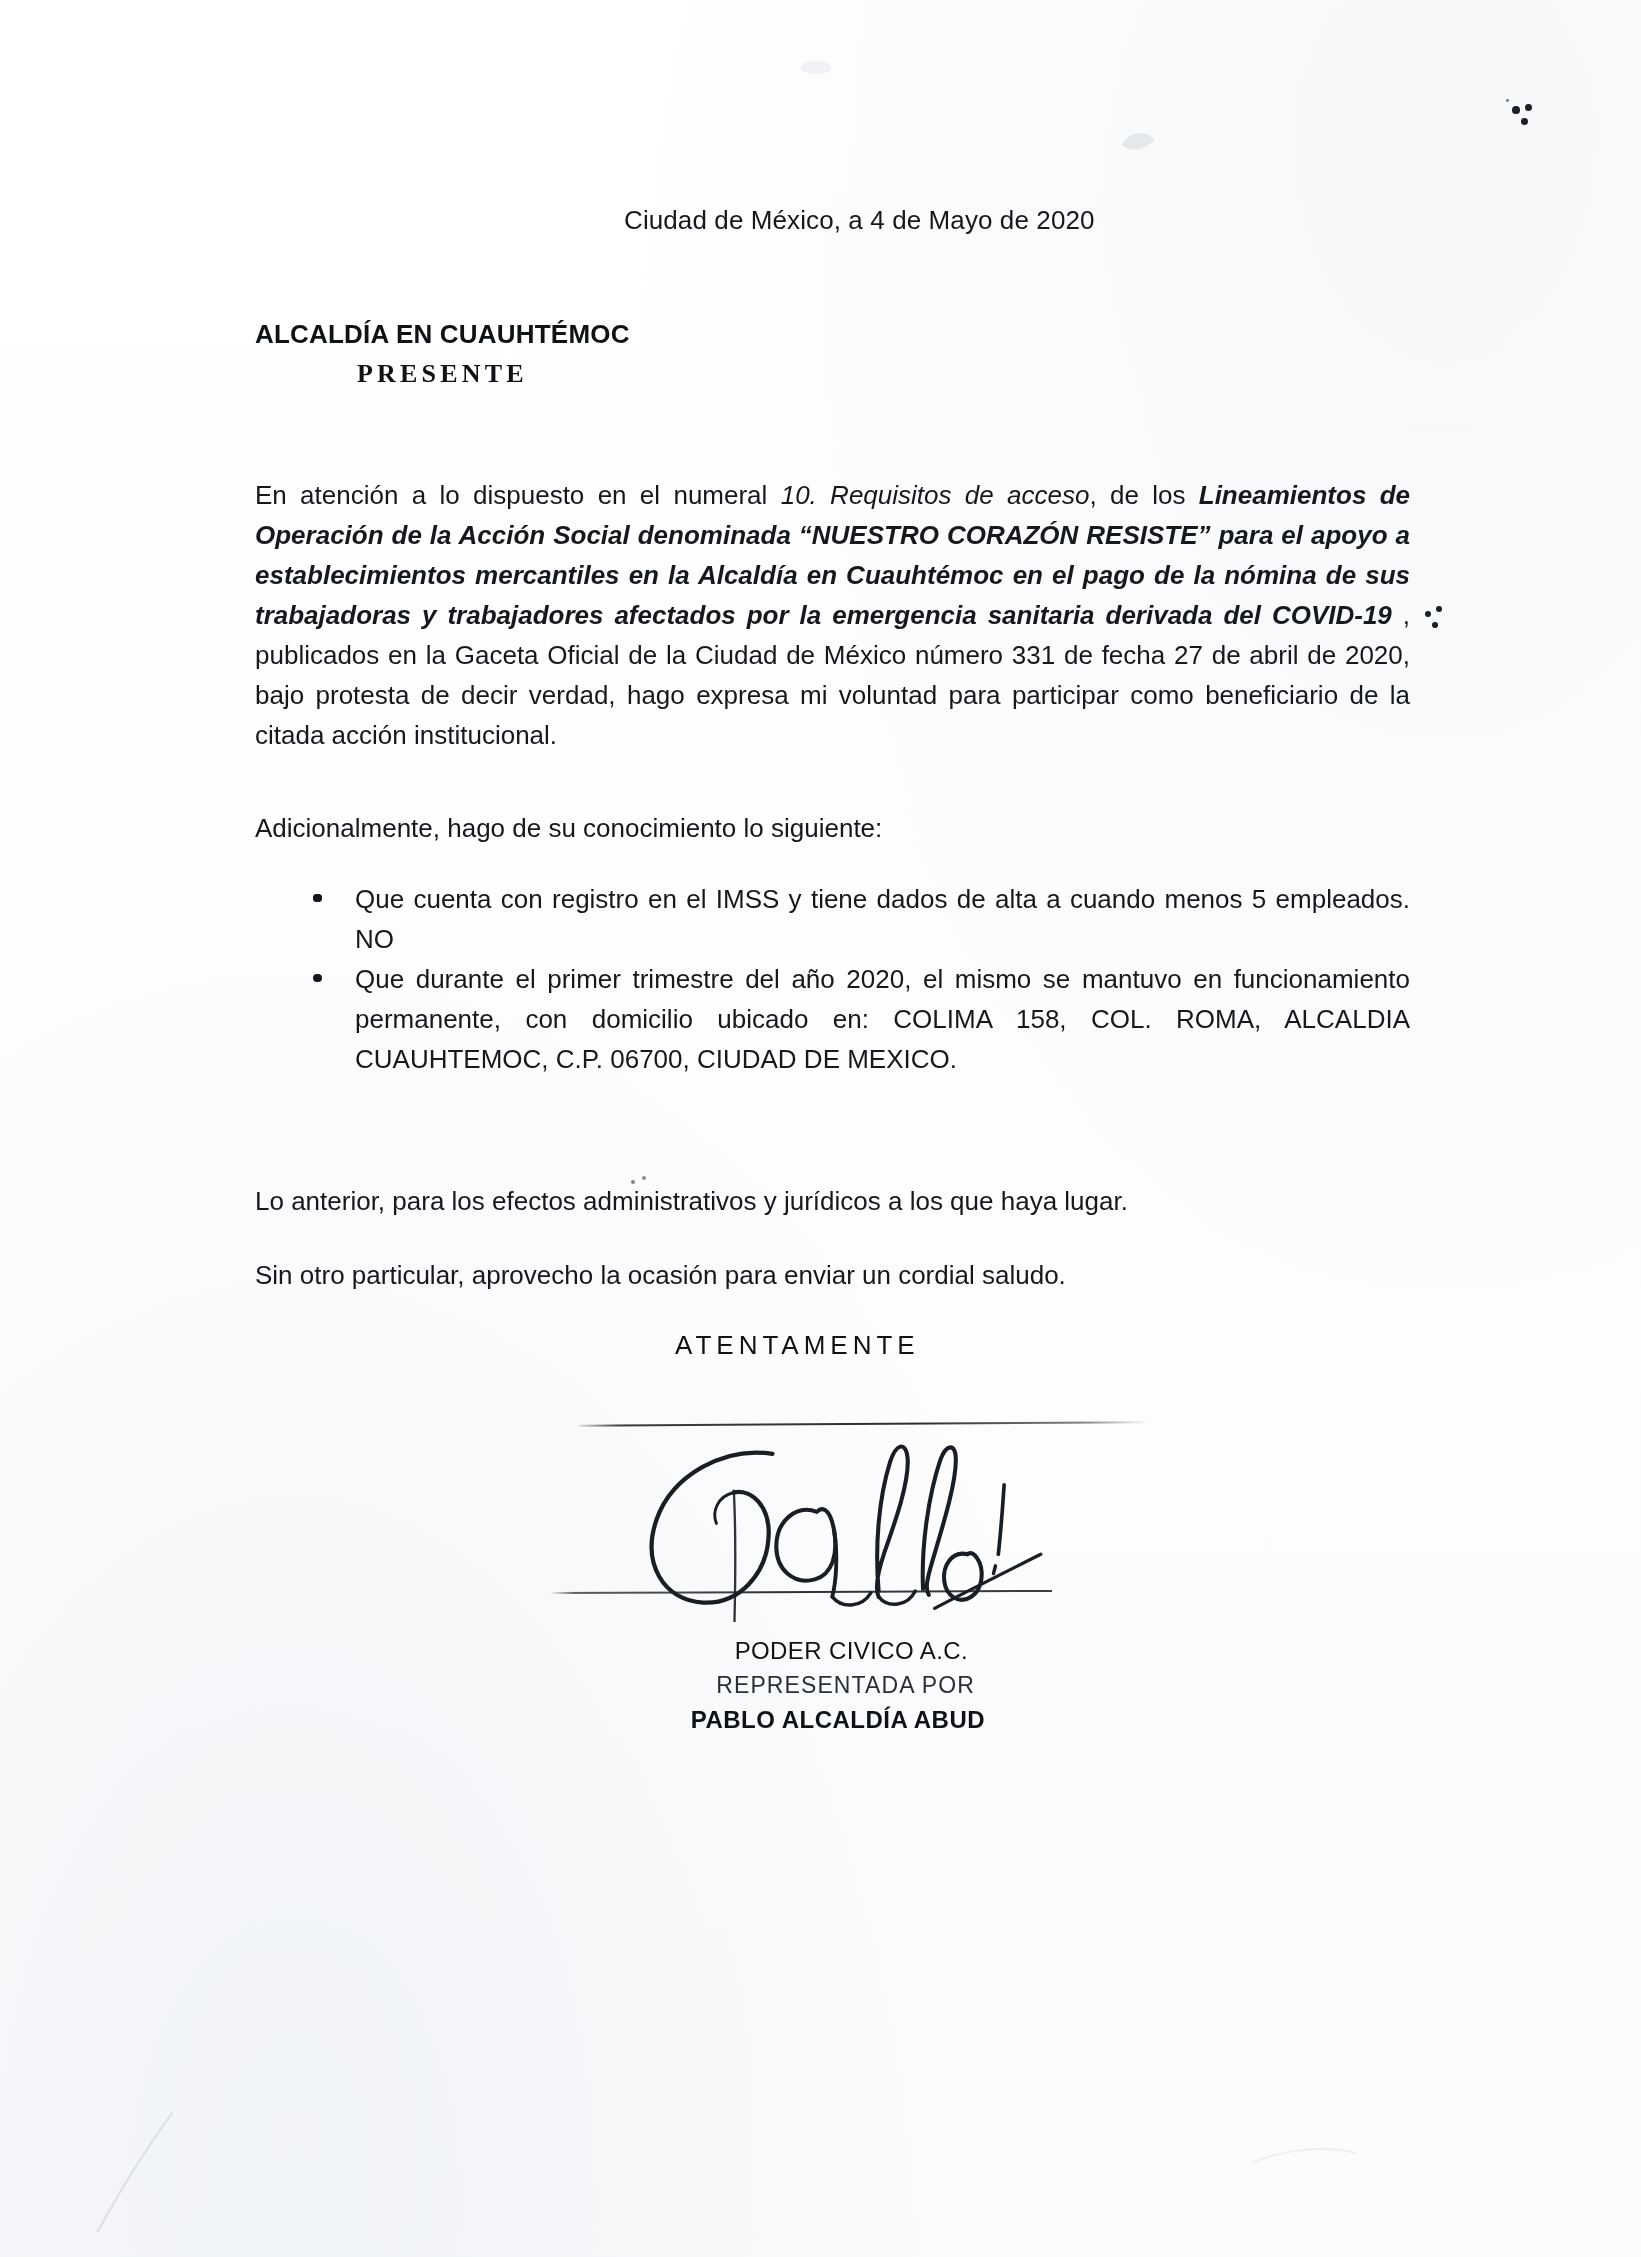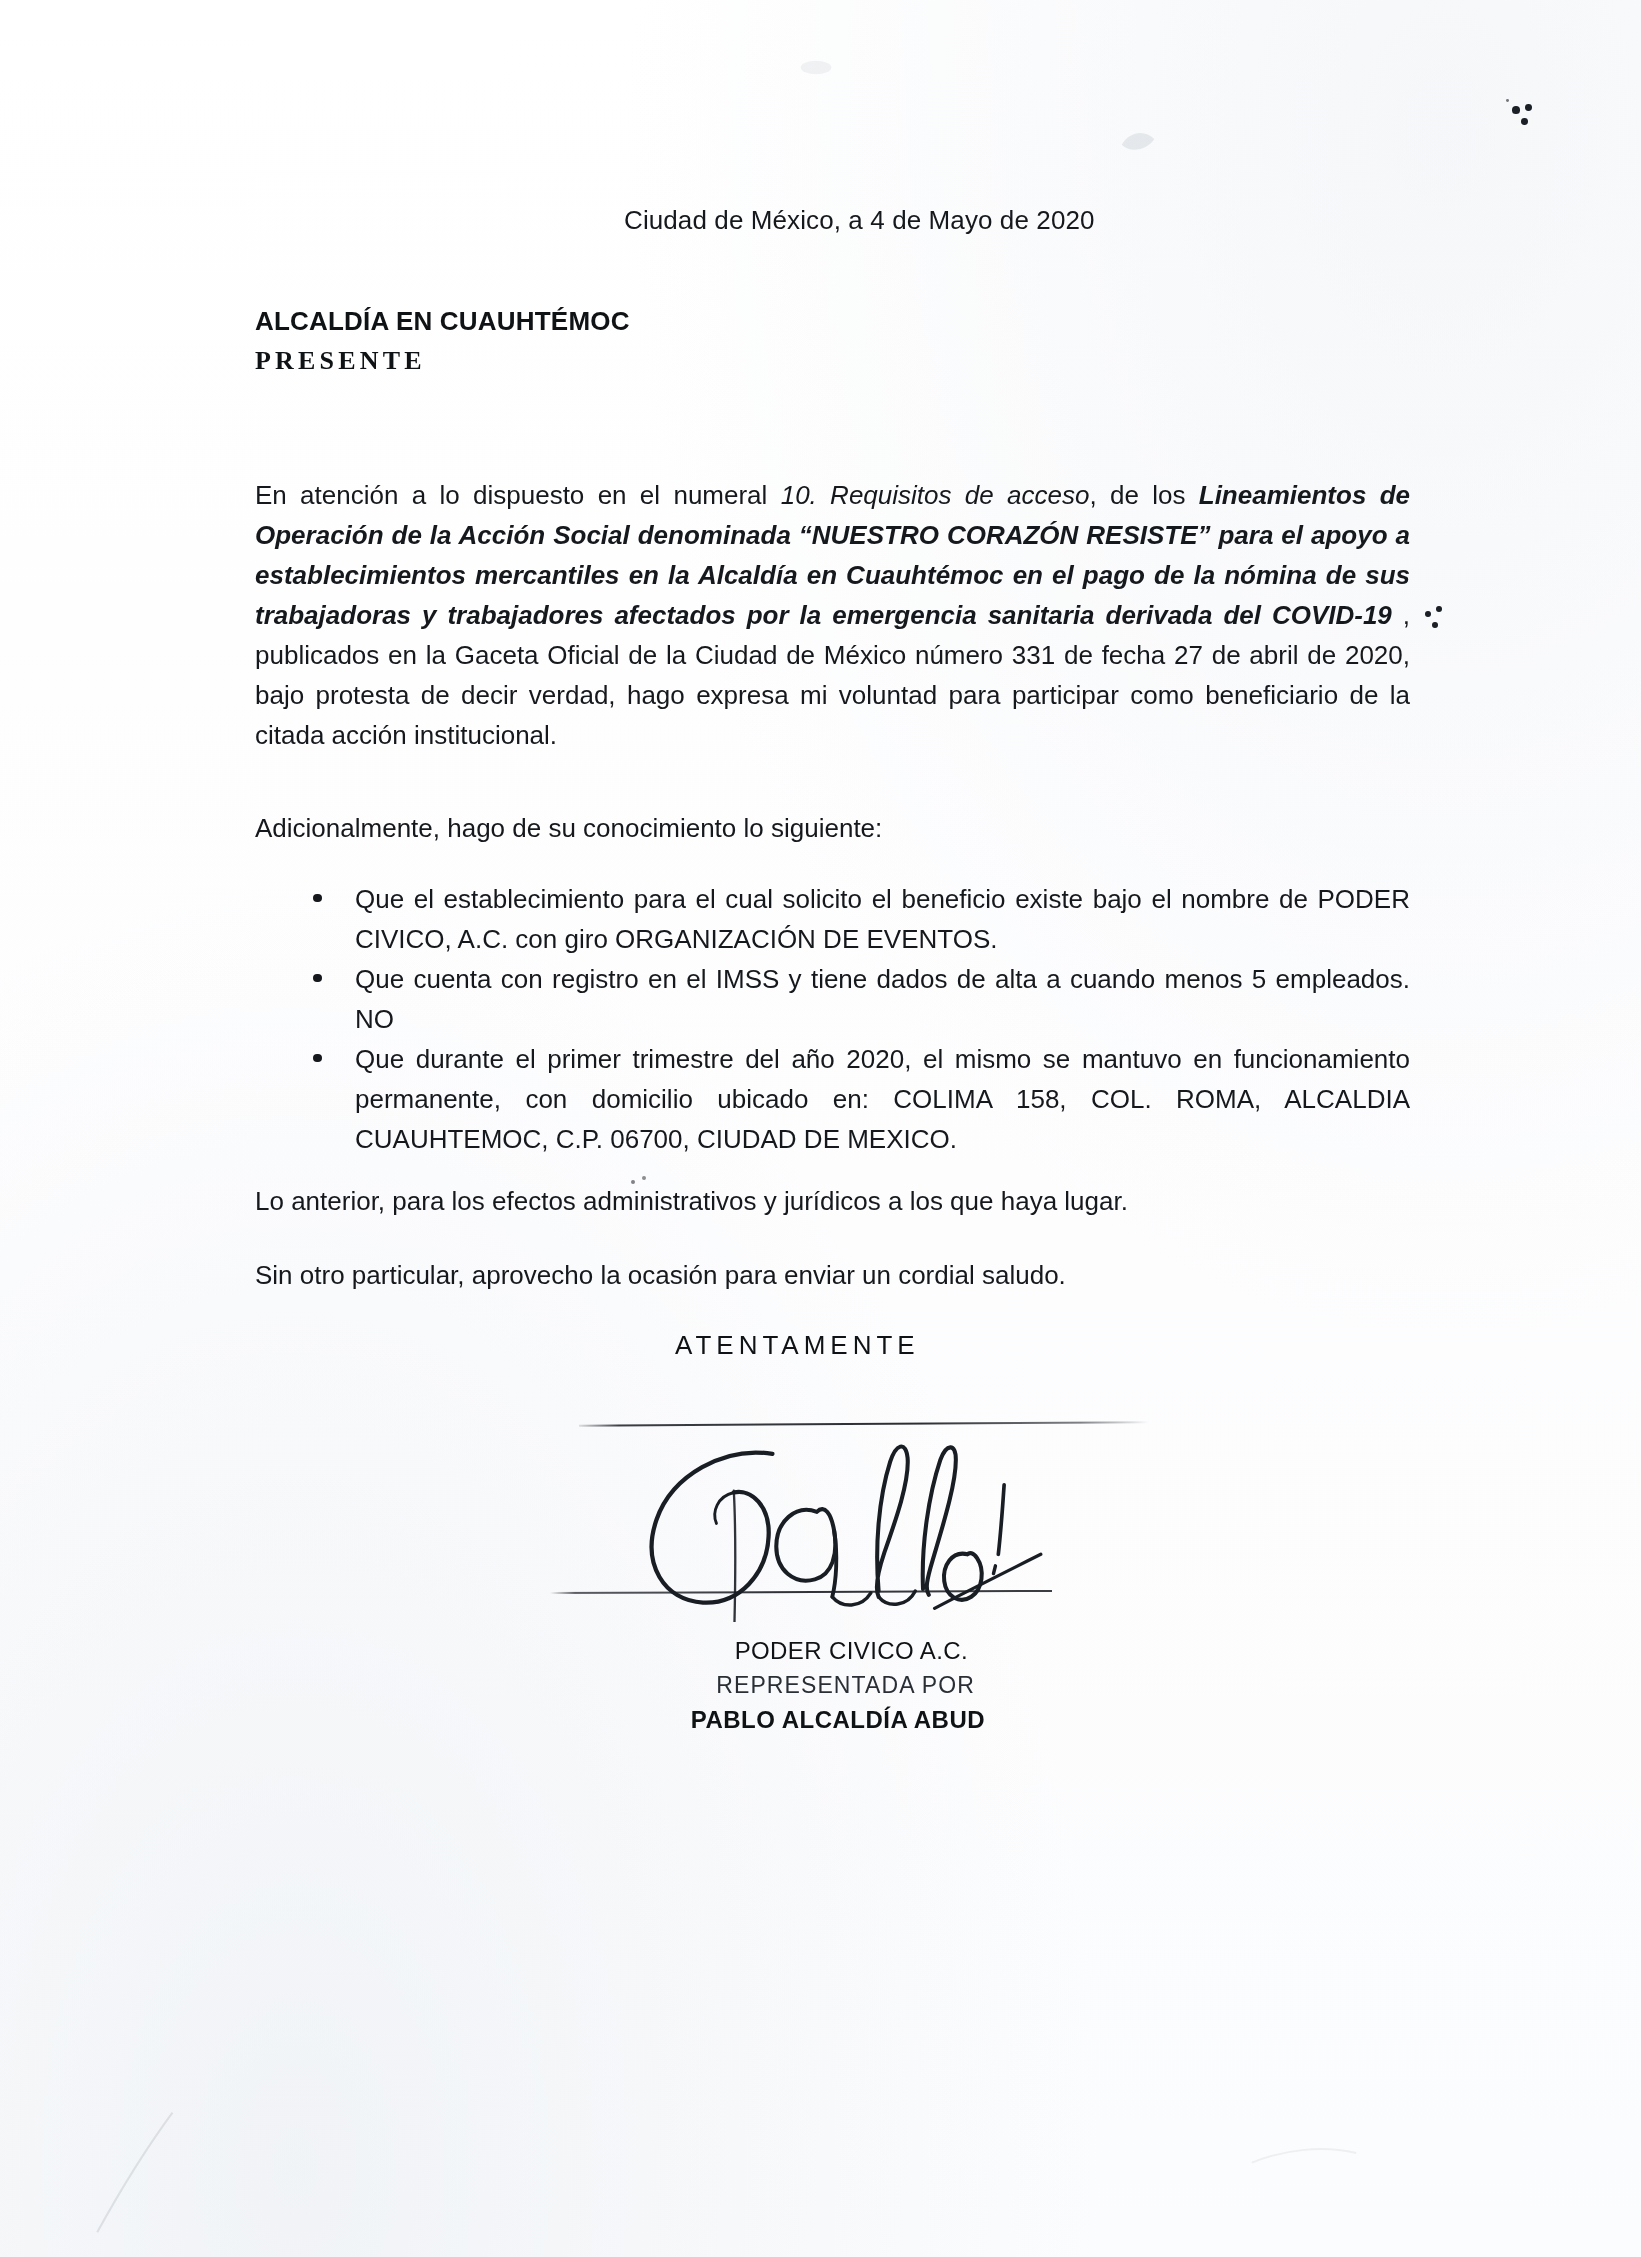--- a/index.html
+++ b/index.html
@@ -36,21 +36,22 @@
     font-size: 26px;
     letter-spacing: 0.1px;
     white-space: nowrap;
     color: #15181c;
   }
 
   
   .addressee {
     position: absolute;
     left: 255px;
-    top: 306px;
+    top: 319px;
+    text-align: center;
   }
   .addressee-org {
     font-size: 26px;
     font-weight: bold;
     letter-spacing: 0.2px;
     color: #101316;
   }
   .addressee-present {
     margin-top: 8.7px;
     font-size: 26px;
@@ -231,21 +232,20 @@
 
   <div class="para" id="para-intro">
     <span>En atención a lo dispuesto en el numeral </span><span class="i">10. Requisitos de acceso</span><span>, de los </span><span class="bi">Lineamientos de Operación de la Acción Social denominada “NUESTRO CORAZÓN RESISTE” para el apoyo a establecimientos mercantiles en la Alcaldía en Cuauhtémoc en el pago de la nómina de sus trabajadoras y trabajadores afectados por la emergencia sanitaria derivada del COVID-19</span><span> , publicados en la Gaceta Oficial de la Ciudad de México número 331 de fecha 27 de abril de 2020, bajo protesta de decir verdad, hago expresa mi voluntad para participar como beneficiario de la citada acción institucional.</span>
   </div>
 
   <div class="para" id="para-additional">Adicionalmente, hago de su conocimiento lo siguiente:</div>
 
   <ul class="bullets">
     <li class="bullet">
       <span class="bullet-marker"></span>
-      <span>Que el establecimiento para el cual solicito el beneficio existe bajo el nombre de PODER CIVICO, A.C.  con giro ORGANIZACIÓN DE EVENTOS.</span>
     </li>
     <li class="bullet">
       <span class="bullet-marker"></span>
       <span>Que cuenta con registro en el IMSS y tiene dados de alta a cuando menos 5 empleados. NO</span>
     </li>
     <li class="bullet">
       <span class="bullet-marker"></span>
       <span>Que durante el primer trimestre del año 2020, el mismo se mantuvo en funcionamiento permanente, con domicilio ubicado en: COLIMA 158, COL. ROMA, ALCALDIA CUAUHTEMOC, C.P. 06700, CIUDAD DE MEXICO.</span>
     </li>
   </ul>

